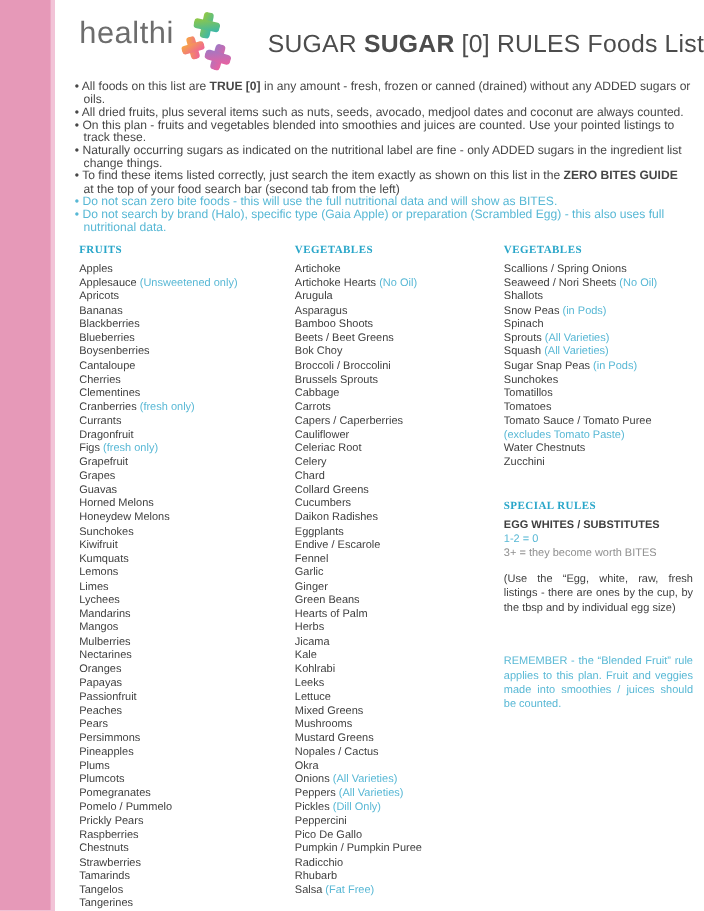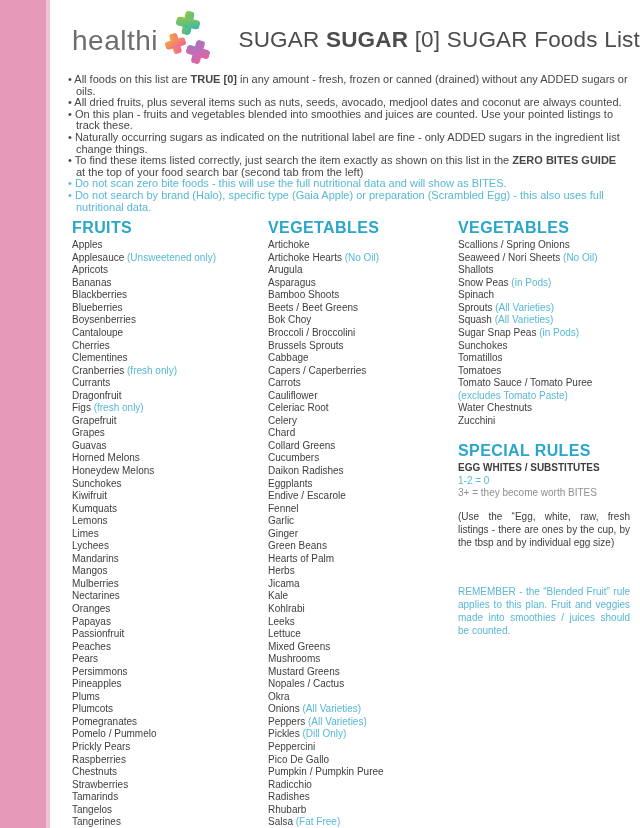--- a/index.html
+++ b/index.html
@@ -12,21 +12,21 @@
     overflow:hidden;
   }
   .accent-bar{
     position:absolute;left:0;top:0;width:50px;height:100%;
     background:#E699B8;border-right:4px solid #F2C3D7;
   }
   .page{position:absolute;left:54px;top:0;width:586px;height:100%}
 
   
   .header{position:relative;height:66px}
-  .logo{position:absolute;left:18px;top:16px;display:flex;align-items:center}
+  .logo{position:absolute;left:18px;top:16px;display:flex;align-items:flex-start}
   .logo-text{font-size:28px;color:#6d6d6d;letter-spacing:.5px;line-height:1}
   .logo-marks{position:relative;width:52px;height:56px;margin-left:7px;margin-top:-6px}
   .plus{position:absolute}
   .plus-green{left:11px;top:1px;transform:rotate(12deg)}
   .plus-orange{left:0;top:23px;transform:rotate(-16deg)}
   .plus-purple{left:21px;top:30px;transform:rotate(16deg)}
   .title{
     position:absolute;right:0;top:27px;
     font-size:22.5px;color:#4c4c4c;letter-spacing:.2px;white-space:nowrap;
   }
@@ -38,28 +38,28 @@
   .bullet.blue{color:#58B8D5}
   .b{font-weight:700}
 
   
   .columns{display:flex;margin-left:18px;margin-top:8px}
   .col{font-size:10px;line-height:12.55px}
   .col1{width:196px}
   .col2{width:190px}
   .col3{width:172px}
   .col-heading{
-    font-size:16px;font-weight:700;color:#29A6C9;
-    letter-spacing:.4px;margin-bottom:4px;line-height:14px;
+    font-size:10px;font-weight:700;color:#29A6C9;
+    letter-spacing:.4px;margin-bottom:4px;line-height:14px;font-family:Liberation Serif, serif;
   }
   .item{white-space:nowrap}
   .note{color:#58B8D5}
 
   
-  .special{margin-top:17px}
+  .special{margin-top:27px}
   .sub-line{font-weight:700;color:#3e3e3e}
   .blue-line{color:#58B8D5}
   .gray-line{color:#8f8f8f}
   .egg-note{margin-top:11px;text-align:justify;white-space:normal;line-height:12.8px}
   .remember{margin-top:37px;text-align:justify;white-space:normal;line-height:12.8px;color:#58B8D5}
 </style>
 </head>
 <body>
 
 <div class="accent-bar"></div>
@@ -95,21 +95,21 @@
               <linearGradient id="g3" x1="0" y1="0" x2="1" y2="1">
             <stop offset="0" stop-color="#9C79C6"></stop>
                 <stop offset="1" stop-color="#EE609E"></stop>
           </linearGradient>
             </defs>
           <rect x="7.5" y="0" width="9" height="24" rx="3.5" fill="url(#g3)"></rect>
           <rect x="0" y="7.5" width="24" height="9" rx="3.5" fill="url(#g3)"></rect>
         </svg>
       </span>
     </div>
-    <div class="title"><span>SUGAR </span><span class="tb">SUGAR</span><span> [0] </span><span>SUGAR Foods List</span></div>
+    <div class="title"><span>SUGAR </span><span class="tb">SUGAR</span><span> [0] </span><span>RULES Foods List</span></div>
   </div>
 
   <div class="bullets">
       <div class="bullet">• <span>All foods on this list are </span><span class="b">TRUE [0]</span><span> in any amount - fresh, frozen or canned (drained) without any ADDED sugars or oils.</span></div>
       <div class="bullet">• <span>All dried fruits, plus several items such as nuts, seeds, avocado, medjool dates and coconut are always counted.</span></div>
       <div class="bullet">• <span>On this plan - fruits and vegetables blended into smoothies and juices are counted.  Use your pointed listings to track these.</span></div>
       <div class="bullet">• <span>Naturally occurring sugars as indicated on the nutritional label are fine - only ADDED sugars in the ingredient list change things.</span></div>
       <div class="bullet">• <span>To find these items listed correctly, just search the item exactly as shown on this list in the </span><span class="b">ZERO BITES GUIDE</span><span> at the top of your food search bar (second tab from the left)</span></div>
       <div class="bullet blue">• <span>Do not scan zero bite foods - this will use the full nutritional data and will show as BITES.</span></div>
       <div class="bullet blue">• <span>Do not search by brand (Halo), specific type (Gaia Apple) or preparation (Scrambled Egg) - this also uses full nutritional data.</span></div>
@@ -178,22 +178,22 @@
           <div class="item"><span>Artichoke</span></div>
           <div class="item"><span>Artichoke Hearts</span><span class="note"> (No Oil)</span></div>
           <div class="item"><span>Arugula</span></div>
           <div class="item"><span>Asparagus</span></div>
           <div class="item"><span>Bamboo Shoots</span></div>
           <div class="item"><span>Beets / Beet Greens</span></div>
           <div class="item"><span>Bok Choy</span></div>
           <div class="item"><span>Broccoli / Broccolini</span></div>
           <div class="item"><span>Brussels Sprouts</span></div>
           <div class="item"><span>Cabbage</span></div>
+          <div class="item"><span>Carrots</span></div>
           <div class="item"><span>Capers / Caperberries</span></div>
-          <div class="item"><span>Carrots</span></div>
           <div class="item"><span>Cauliflower</span></div>
           <div class="item"><span>Celeriac Root</span></div>
           <div class="item"><span>Celery</span></div>
           <div class="item"><span>Chard</span></div>
           <div class="item"><span>Collard Greens</span></div>
           <div class="item"><span>Cucumbers</span></div>
           <div class="item"><span>Daikon Radishes</span></div>
           <div class="item"><span>Eggplants</span></div>
           <div class="item"><span>Endive / Escarole</span></div>
           <div class="item"><span>Fennel</span></div>
@@ -212,21 +212,20 @@
           <div class="item"><span>Mustard Greens</span></div>
           <div class="item"><span>Nopales / Cactus</span></div>
           <div class="item"><span>Okra</span></div>
           <div class="item"><span>Onions</span><span class="note"> (All Varieties)</span></div>
           <div class="item"><span>Peppers</span><span class="note"> (All Varieties)</span></div>
           <div class="item"><span>Pickles</span><span class="note"> (Dill Only)</span></div>
           <div class="item"><span>Peppercini</span></div>
           <div class="item"><span>Pico De Gallo</span></div>
           <div class="item"><span>Pumpkin / Pumpkin Puree</span></div>
           <div class="item"><span>Radicchio</span></div>
-          <div class="item"><span>Radishes</span></div>
           <div class="item"><span>Rhubarb</span></div>
           <div class="item"><span>Salsa</span><span class="note"> (Fat Free)</span></div>
         </div>
     </div>
 
     <div class="col col3">
       <div class="col-heading">VEGETABLES</div>
       <div>
           <div class="item"><span>Scallions / Spring Onions</span></div>
           <div class="item"><span>Seaweed / Nori Sheets</span><span class="note"> (No Oil)</span></div>

